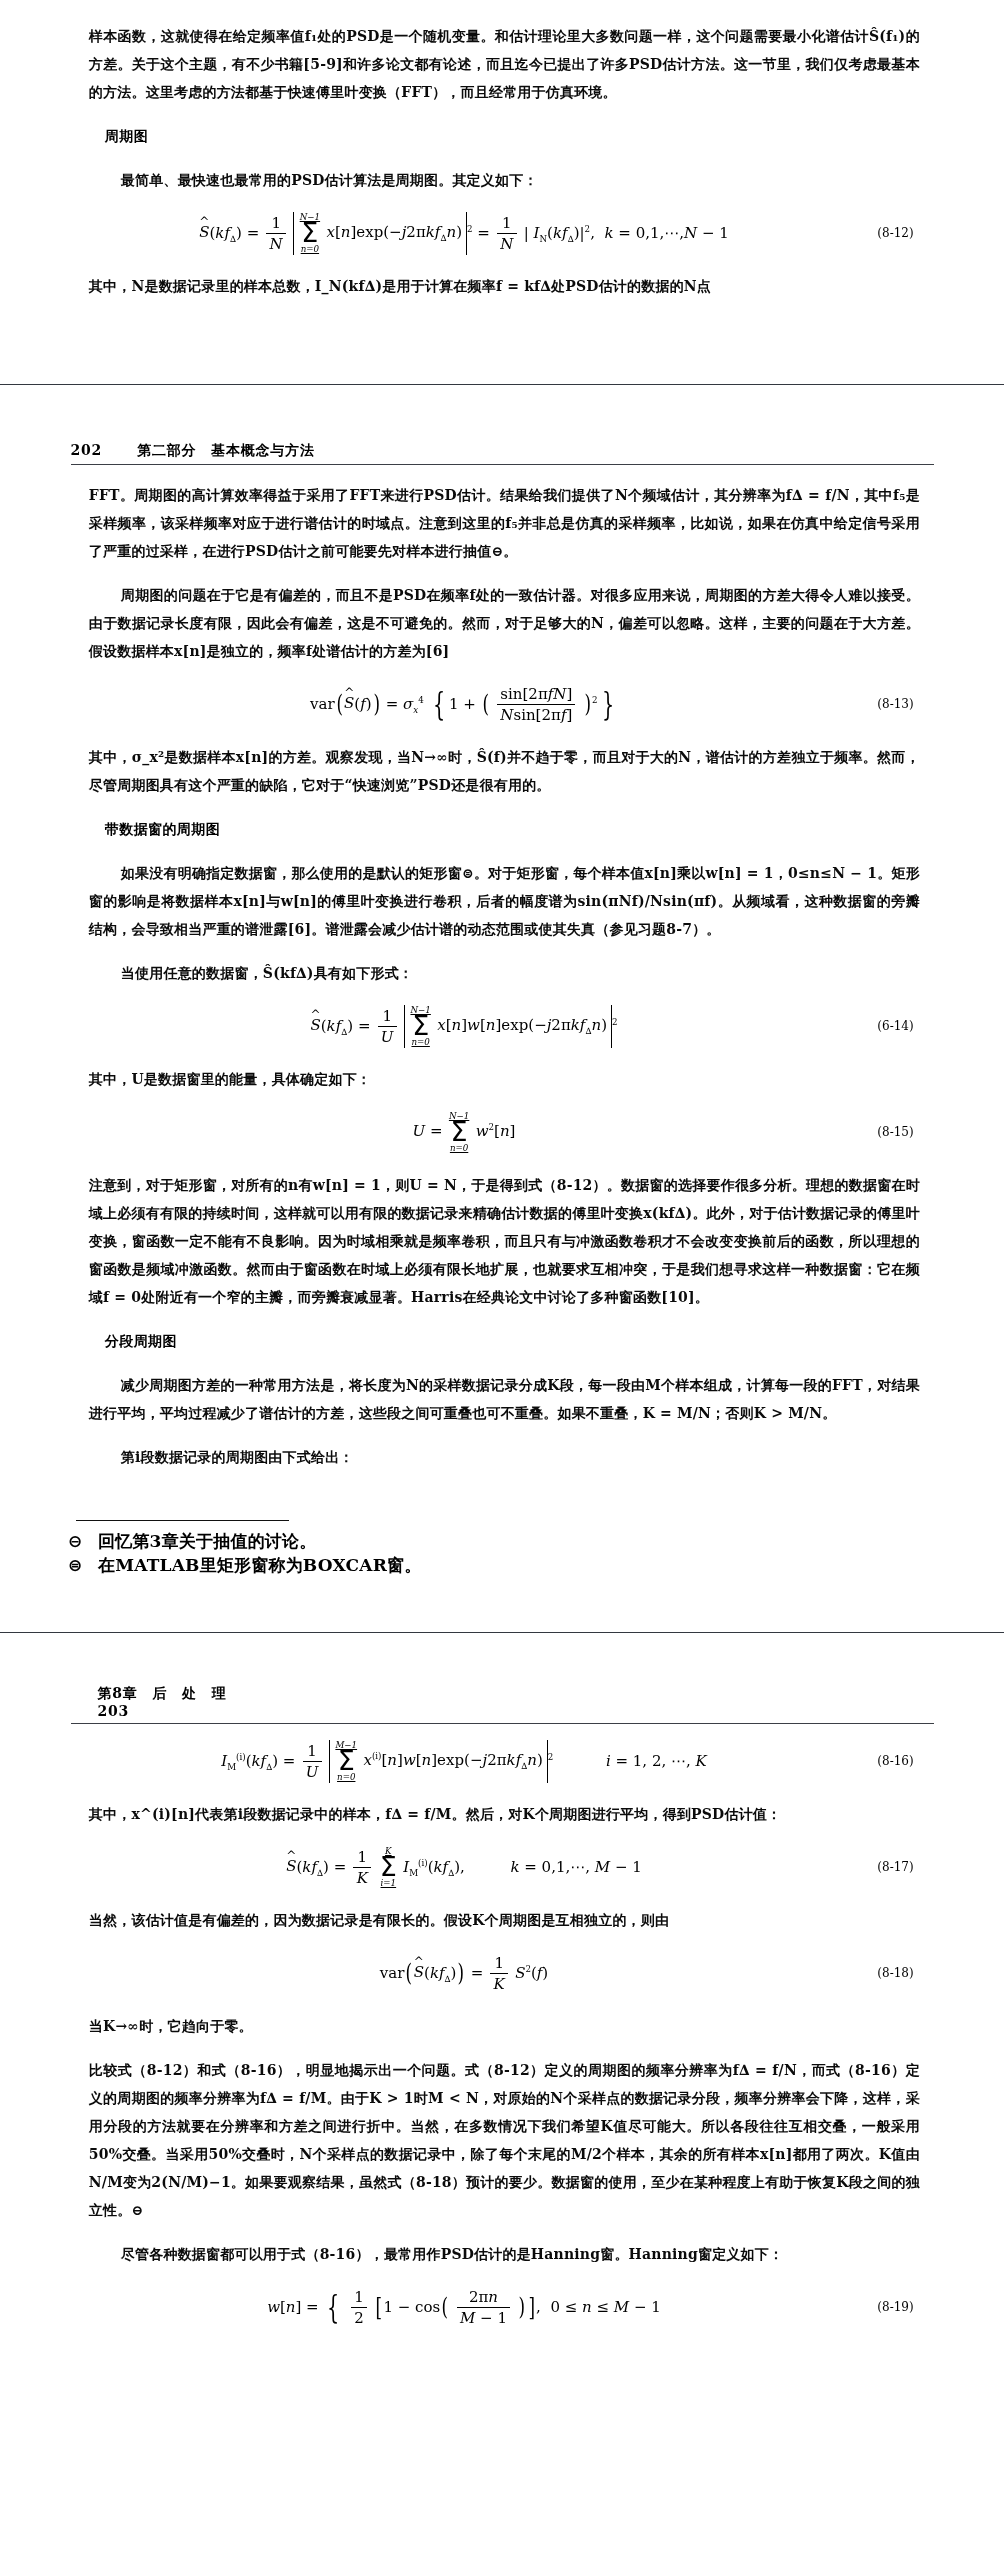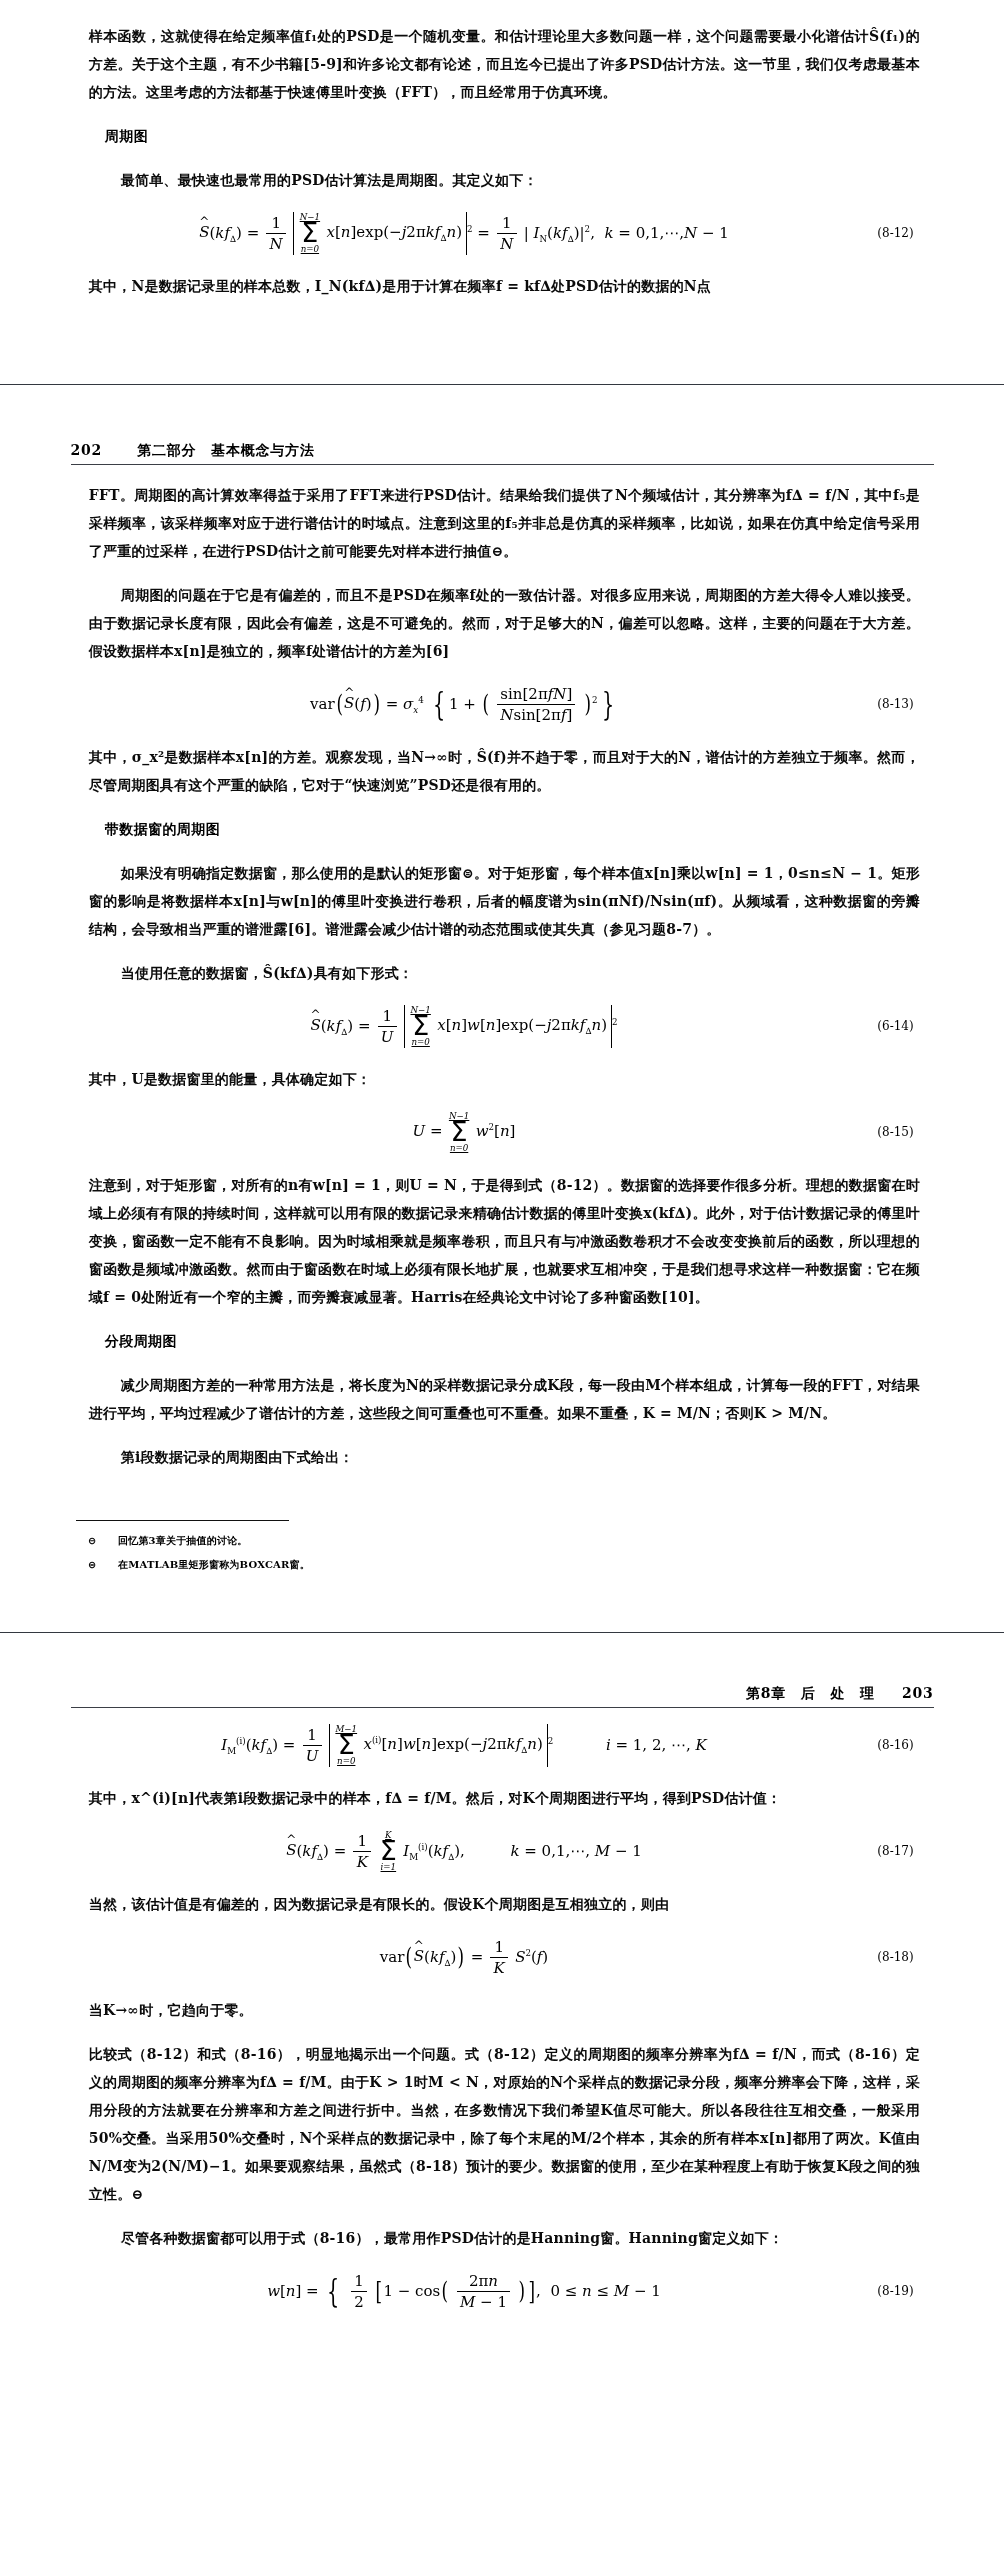--- a/index.html
+++ b/index.html
@@ -47,21 +47,21 @@
     width: 863px;
     margin: 0 auto;
     display: flex;
     align-items: baseline;
     font-weight: 800;
     font-size: 14px;
     letter-spacing: 0.8px;
     padding-bottom: 4px;
   }
   .running-head.left .folio { margin-right: 35px; }
-  .running-head.right { justify-content: flex-end; }
+  .running-head.right { justify-content: flex-end; flex-direction: column; }
   .running-head.right .folio { margin-left: 27px; }
   .head-rule {
     width: 863px;
     margin: 0 auto 14px auto;
     border-bottom: 1.3px solid #3b3f46;
   }
   
   .scan-sep {
     width: 1004px;
     border-top: 1.9px solid #333840;
@@ -126,23 +126,23 @@
   .bigp { font-size: 24px; font-weight: 300; display:inline-block; vertical-align: middle; transform: scaleX(0.7);}
   .bigb { font-size: 32px; font-weight: 300; display:inline-block; vertical-align: middle; transform: scaleX(0.6);}
   
   .fn-rule {
     width: 213px;
     margin-left: 76px;
     border-top: 1.9px solid #111;
     margin-bottom: 8px;
   }
   .fn-item {
-    font-size: 10px;
+    font-size: 17px;
     line-height: 24px;
-    margin-left: 88px;
+    margin-left: 68px;
     font-weight: 600;
     letter-spacing: 0.2px;
   }
   .fn-mark { display: inline-block; width: 30px; font-family: "DejaVu Sans", sans-serif; }
 </style>
 </head>
 <body>
 
 <div class="page-scan">
 

